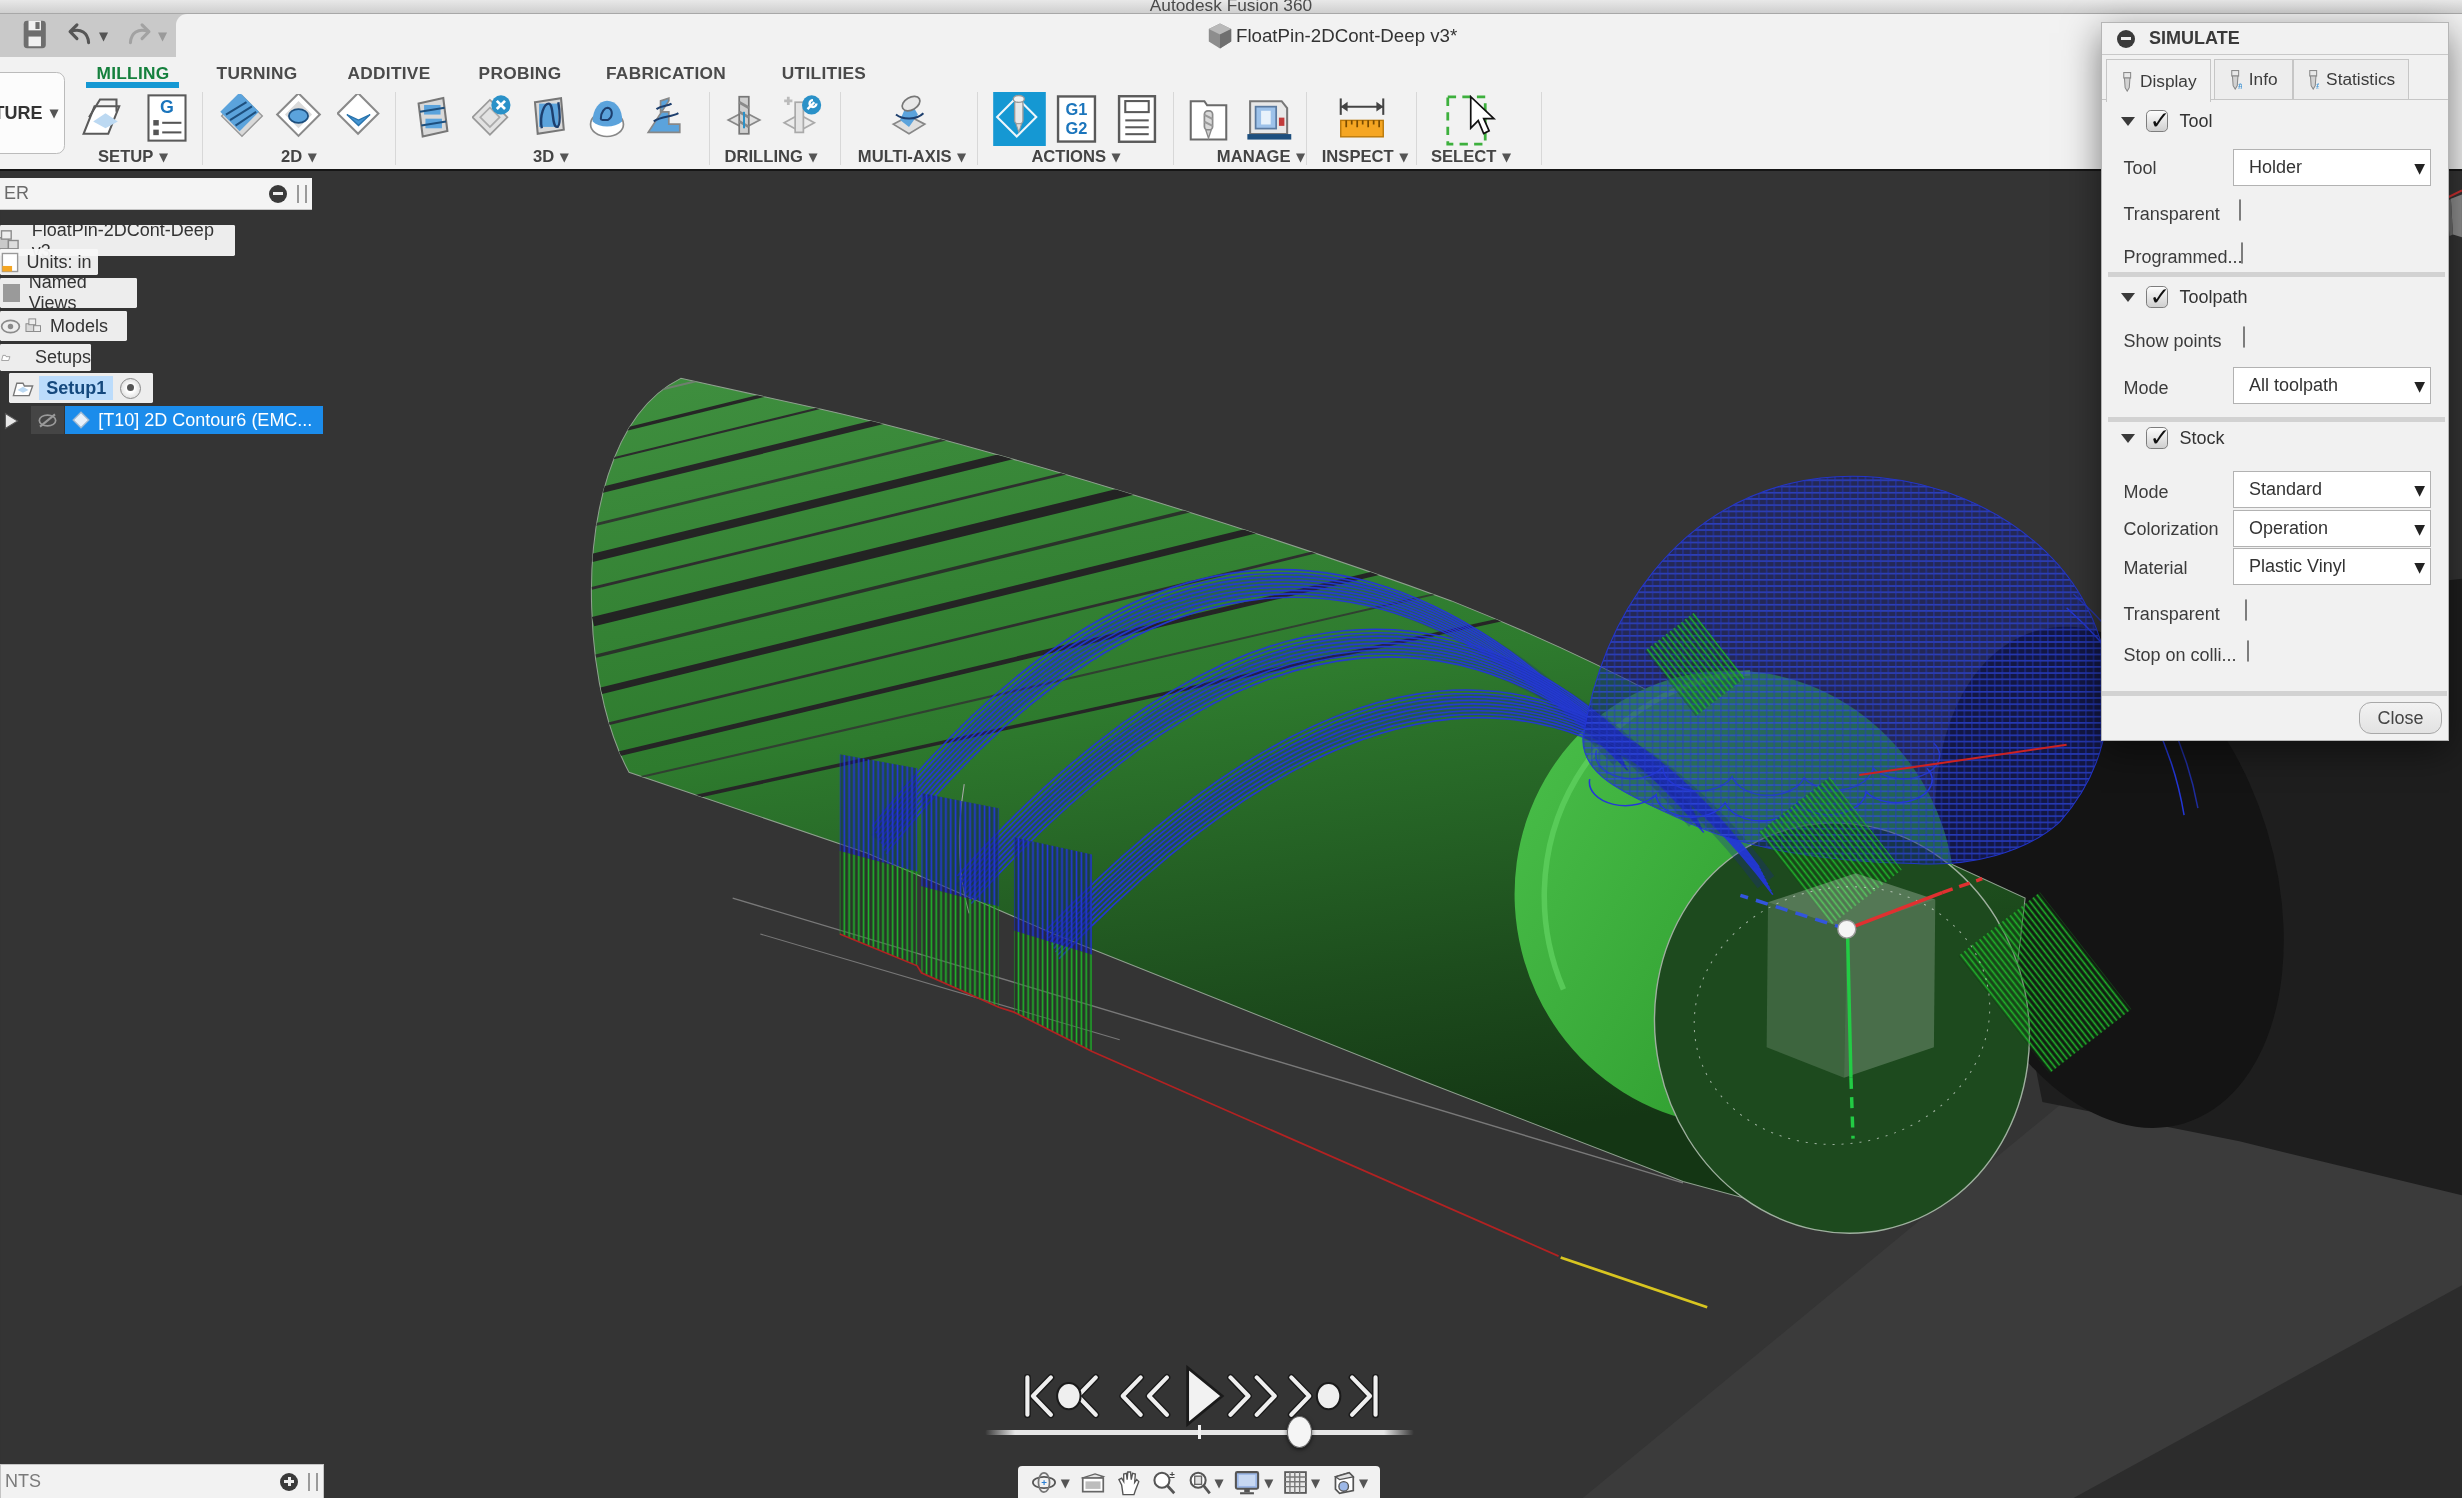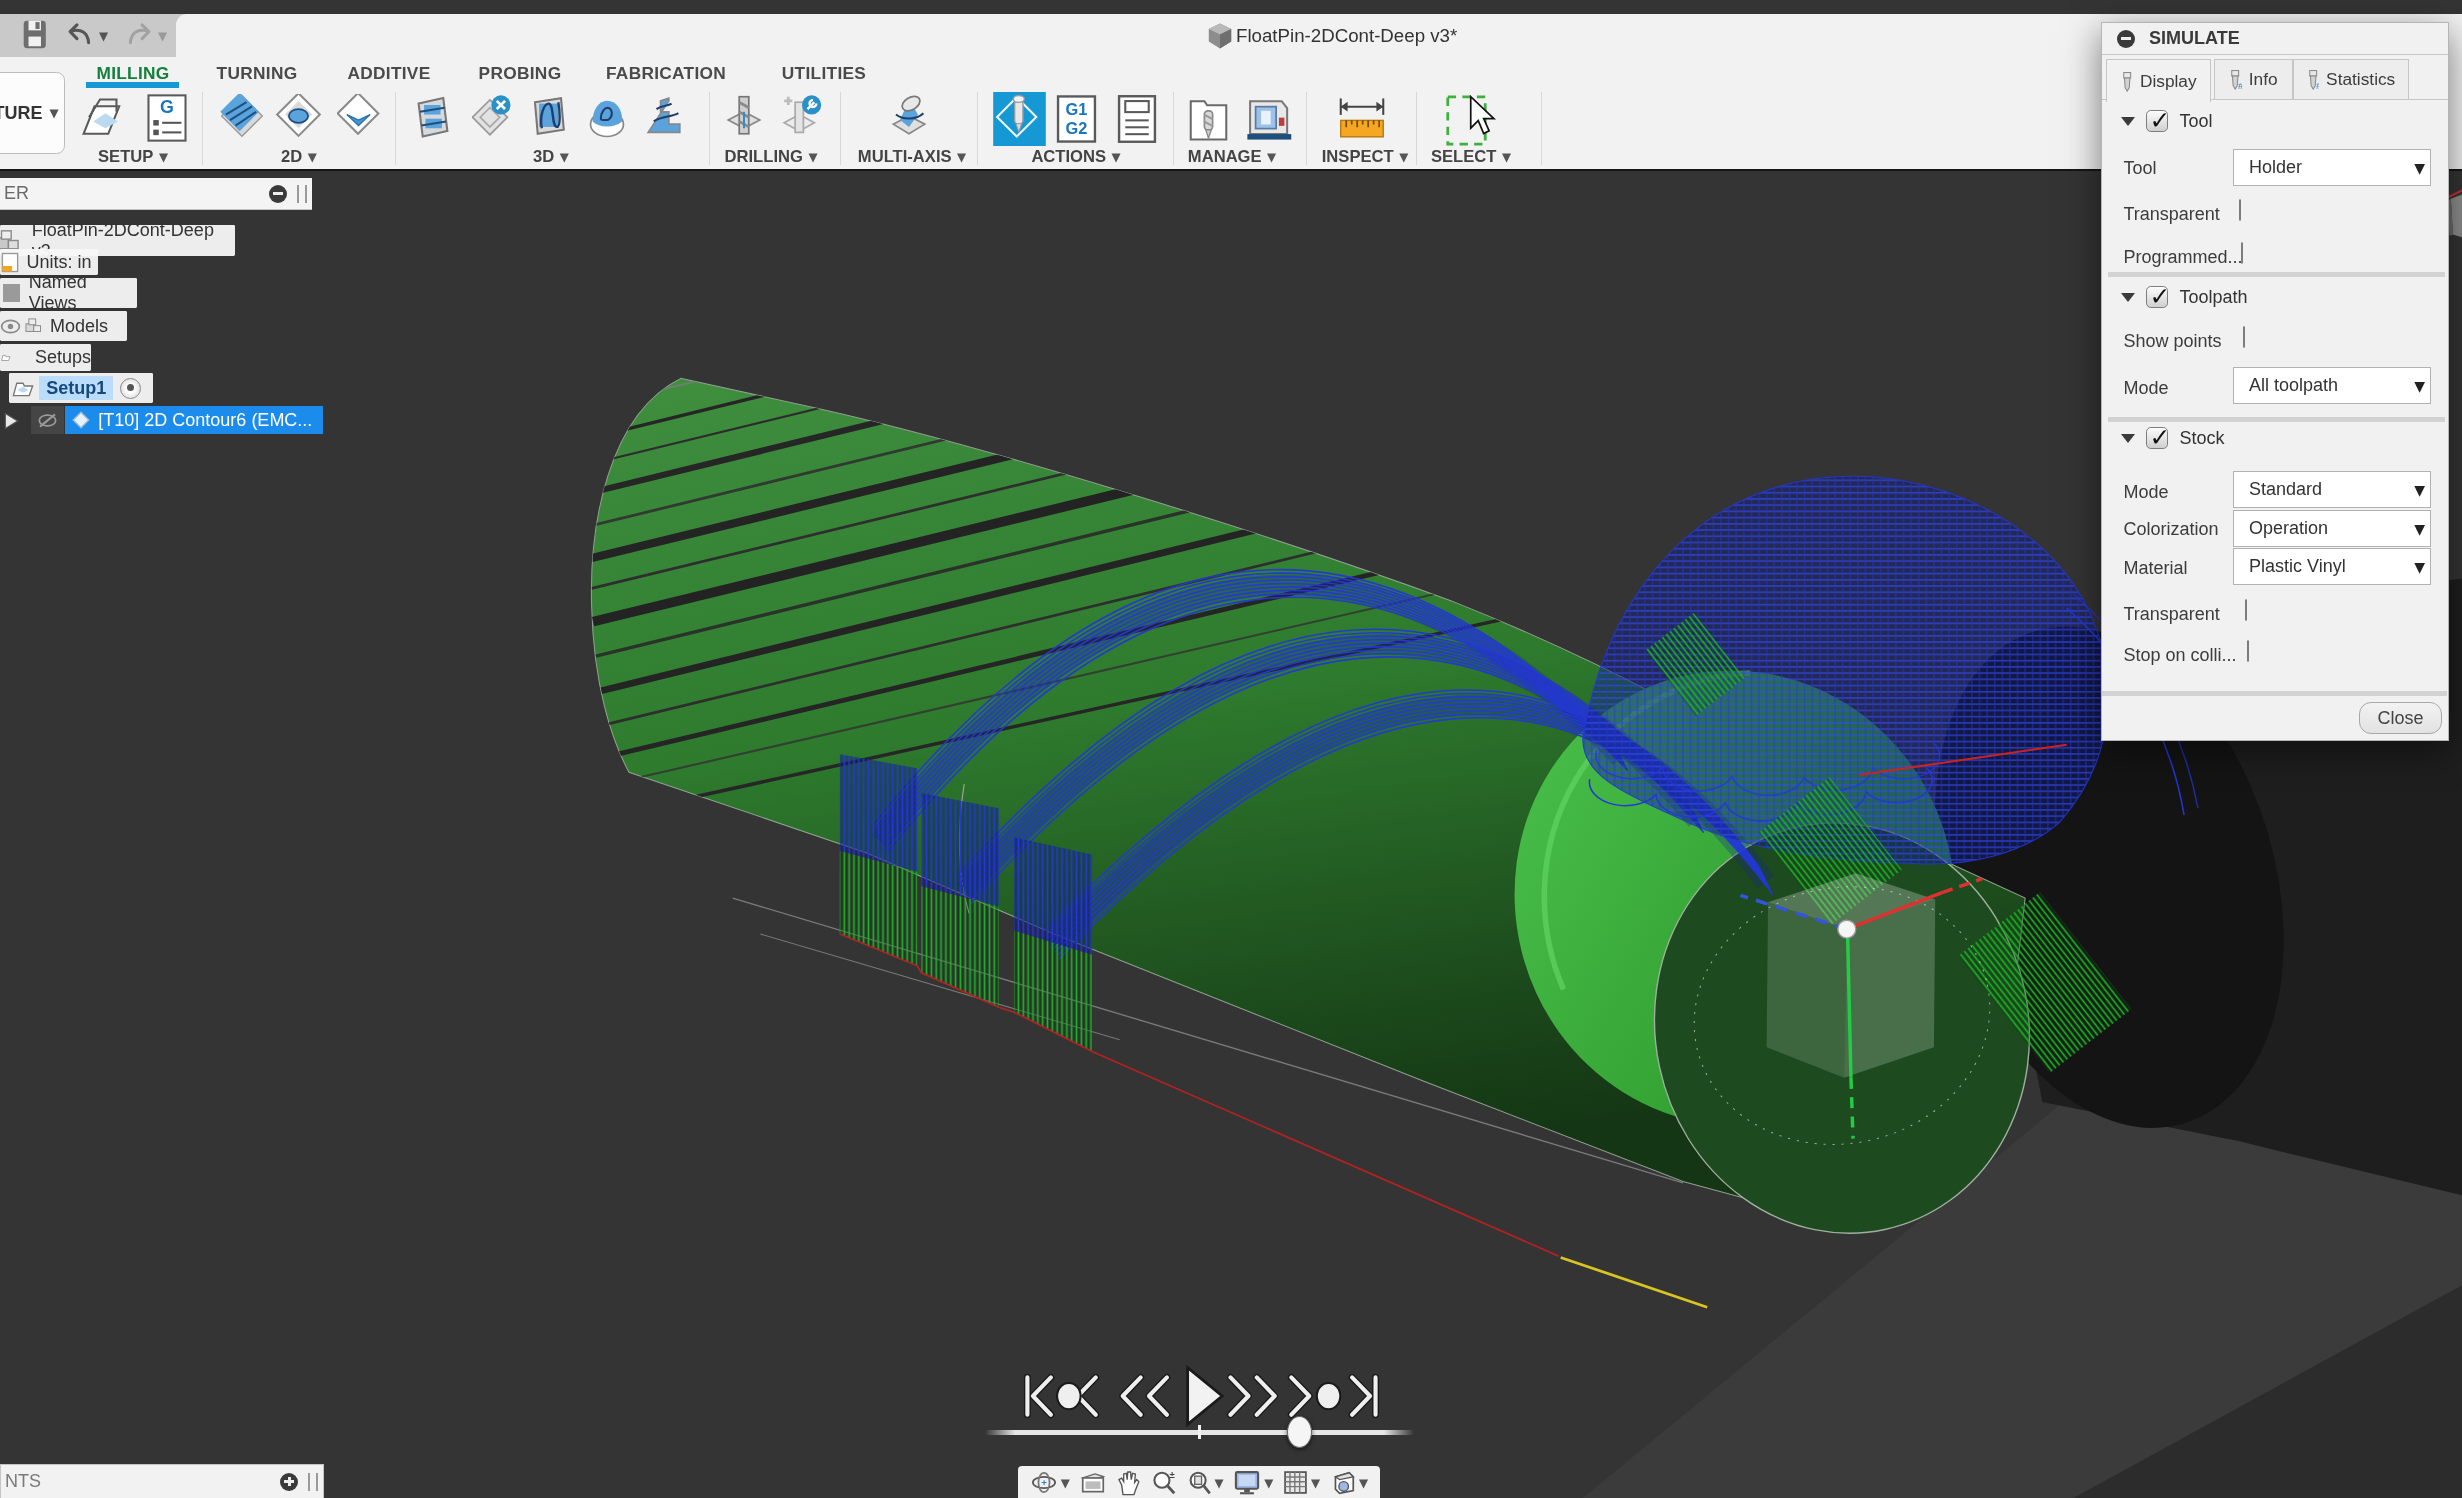--- a/index.html
+++ b/index.html
@@ -216,20 +216,23 @@
       <circle cx="2672" cy="1345" r="13" fill="#f5f5f5" stroke="#999" stroke-width="2"></circle>
     </g>
 
     <g>
       <line x1="3534" y1="290" x2="3562" y2="276" stroke="#d03030" stroke-width="3"></line>
       <polygon points="3546,288 3562,282 3562,344 3549,340" fill="#8f8f8f"></polygon>
       <polygon points="3540,292 3546,288 3549,340 3544,342" fill="#6f6f6f"></polygon>
     </g>
   </svg>
 
+  <div id="titlebar" class="abs">
+    <div class="wt">Autodesk Fusion 360</div>
+  </div>
   <div id="appbar" class="abs">
     <div id="doctab">
       <svg class="abs" style="left:1030px; top:8.3px;" width="28" height="28" viewBox="0 0 40 40">
         <polygon points="20,2 36,10 36,28 20,38 4,28 4,10" fill="#8d8d8d"></polygon>
         <polygon points="20,2 36,10 20,18 4,10" fill="#b9b9b9"></polygon>
         <polygon points="20,18 36,10 36,28 20,38" fill="#6f6f6f"></polygon>
       </svg>
       <span class="title">FloatPin-2DCont-Deep v3*</span>
     </div>
     <div id="qat">
@@ -401,21 +404,21 @@
       <path d="M 26,52 L 34,52 L 30,64 Z" fill="#cfcfcf" stroke="#8a8a8a" stroke-width="2"></path>
       <path d="M 24,30 L 36,36 M 24,40 L 36,46" stroke="#9a9a9a" stroke-width="3"></path>
     </svg>
     <svg class="ric" style="left:1246px;" width="48" height="50" viewBox="0 0 70 72">
       <polygon points="6,10 52,10 60,20 60,58 6,58" fill="#e8e8e8" stroke="#777" stroke-width="3"></polygon>
       <rect x="14" y="18" width="30" height="32" fill="#9dc2ea" stroke="#5a7aa0" stroke-width="2.5"></rect>
       <rect x="22" y="24" width="14" height="20" fill="#e8f2fb"></rect>
       <rect x="48" y="34" width="8" height="12" fill="#c23b3b"></rect>
       <rect x="2" y="58" width="64" height="8" fill="#1d4f7e"></rect>
     </svg>
-    <div class="glabel" style="left:1232px;">
+    <div class="glabel" style="left:1261px;">
         <span>MANAGE</span>
         <span class="caret"></span>
       </div>
 
     <svg class="ric" style="left:1338px;" width="48" height="50" viewBox="0 0 70 72">
       <line x1="4" y1="18" x2="66" y2="18" stroke="#444" stroke-width="3"></line>
       <path d="M 4,18 L 14,11 L 14,25 Z M 66,18 L 56,11 L 56,25 Z" fill="#444"></path>
       <line x1="4" y1="6" x2="4" y2="30" stroke="#444" stroke-width="3"></line>
         <line x1="66" y1="6" x2="66" y2="30" stroke="#444" stroke-width="3"></line>
       <rect x="4" y="38" width="62" height="24" fill="#f5a623" stroke="#b97708" stroke-width="2"></rect>

